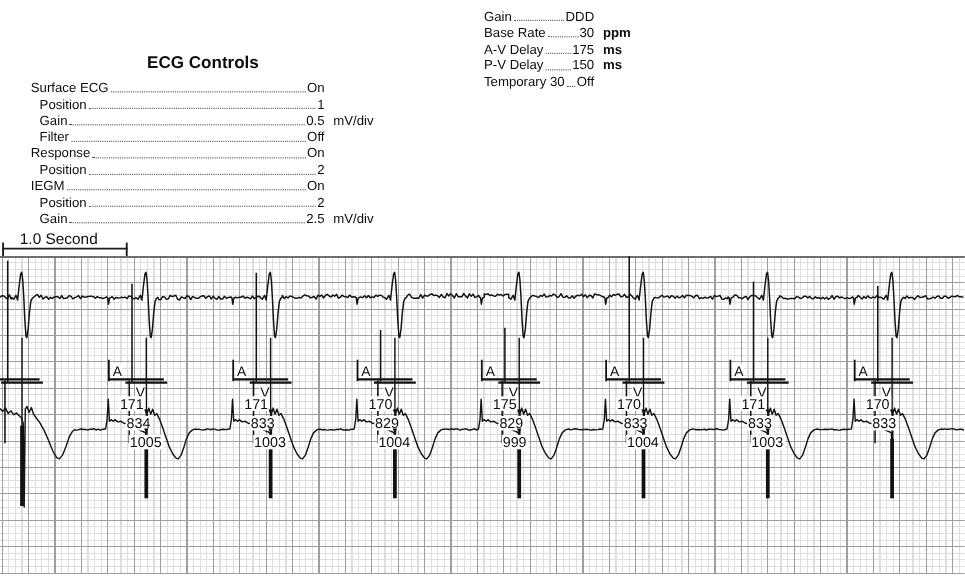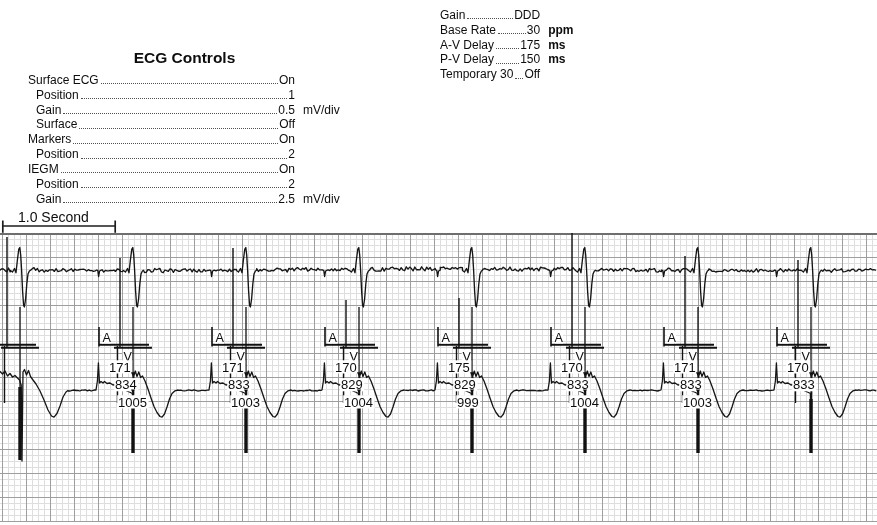--- a/index.html
+++ b/index.html
@@ -41,27 +41,27 @@
         <span class="val">1</span>
         <span class="unit"></span>
       </div>
       <div class="prow">
         <span class="lbl ind">Gain</span>
         <span class="dots"></span>
         <span class="val">0.5</span>
         <span class="unit">mV/div</span>
       </div>
       <div class="prow">
-        <span class="lbl ind">Surface</span>
+        <span class="lbl ind">Filter</span>
         <span class="dots"></span>
         <span class="val">Off</span>
         <span class="unit"></span>
       </div>
       <div class="prow">
-        <span class="lbl">Markers</span>
+        <span class="lbl">Response</span>
         <span class="dots"></span>
         <span class="val">On</span>
         <span class="unit"></span>
       </div>
       <div class="prow">
         <span class="lbl ind">Position</span>
         <span class="dots"></span>
         <span class="val">2</span>
         <span class="unit"></span>
       </div>

